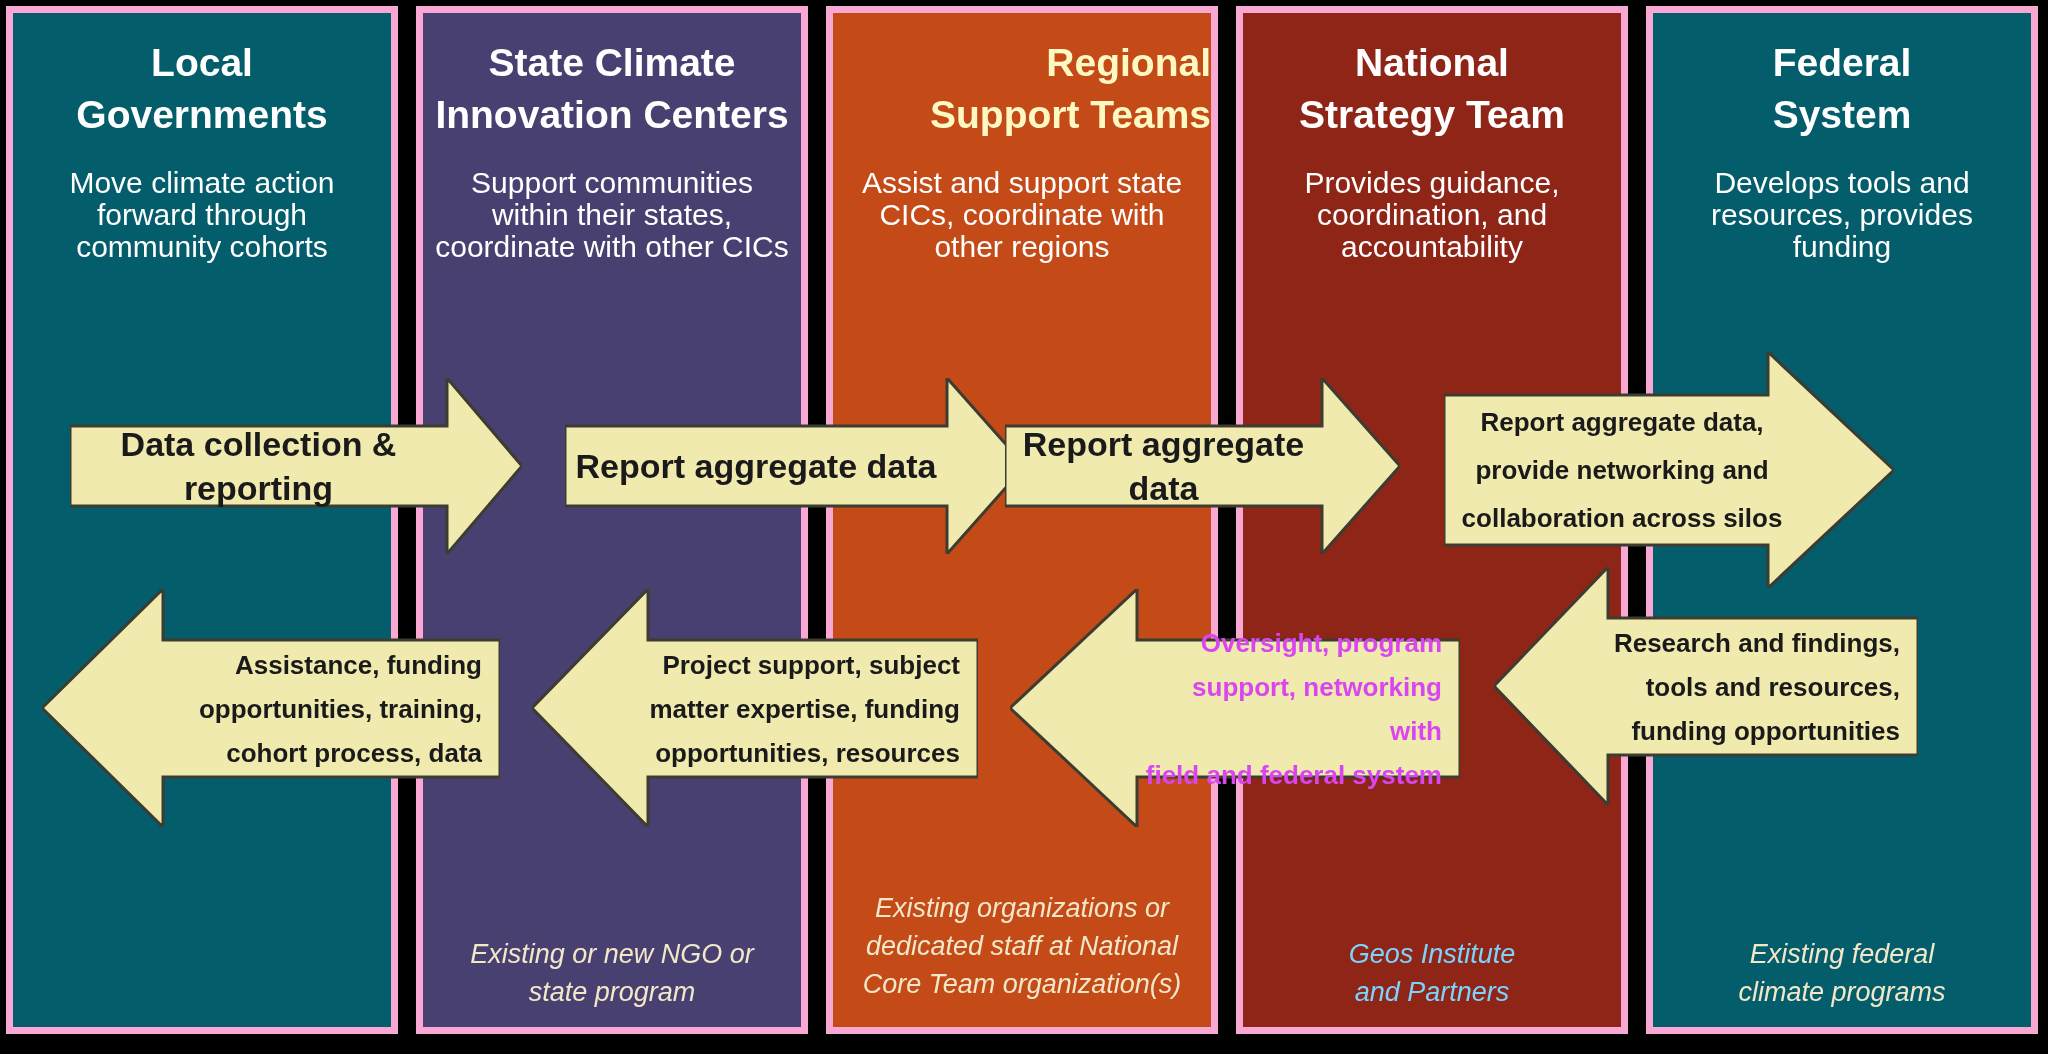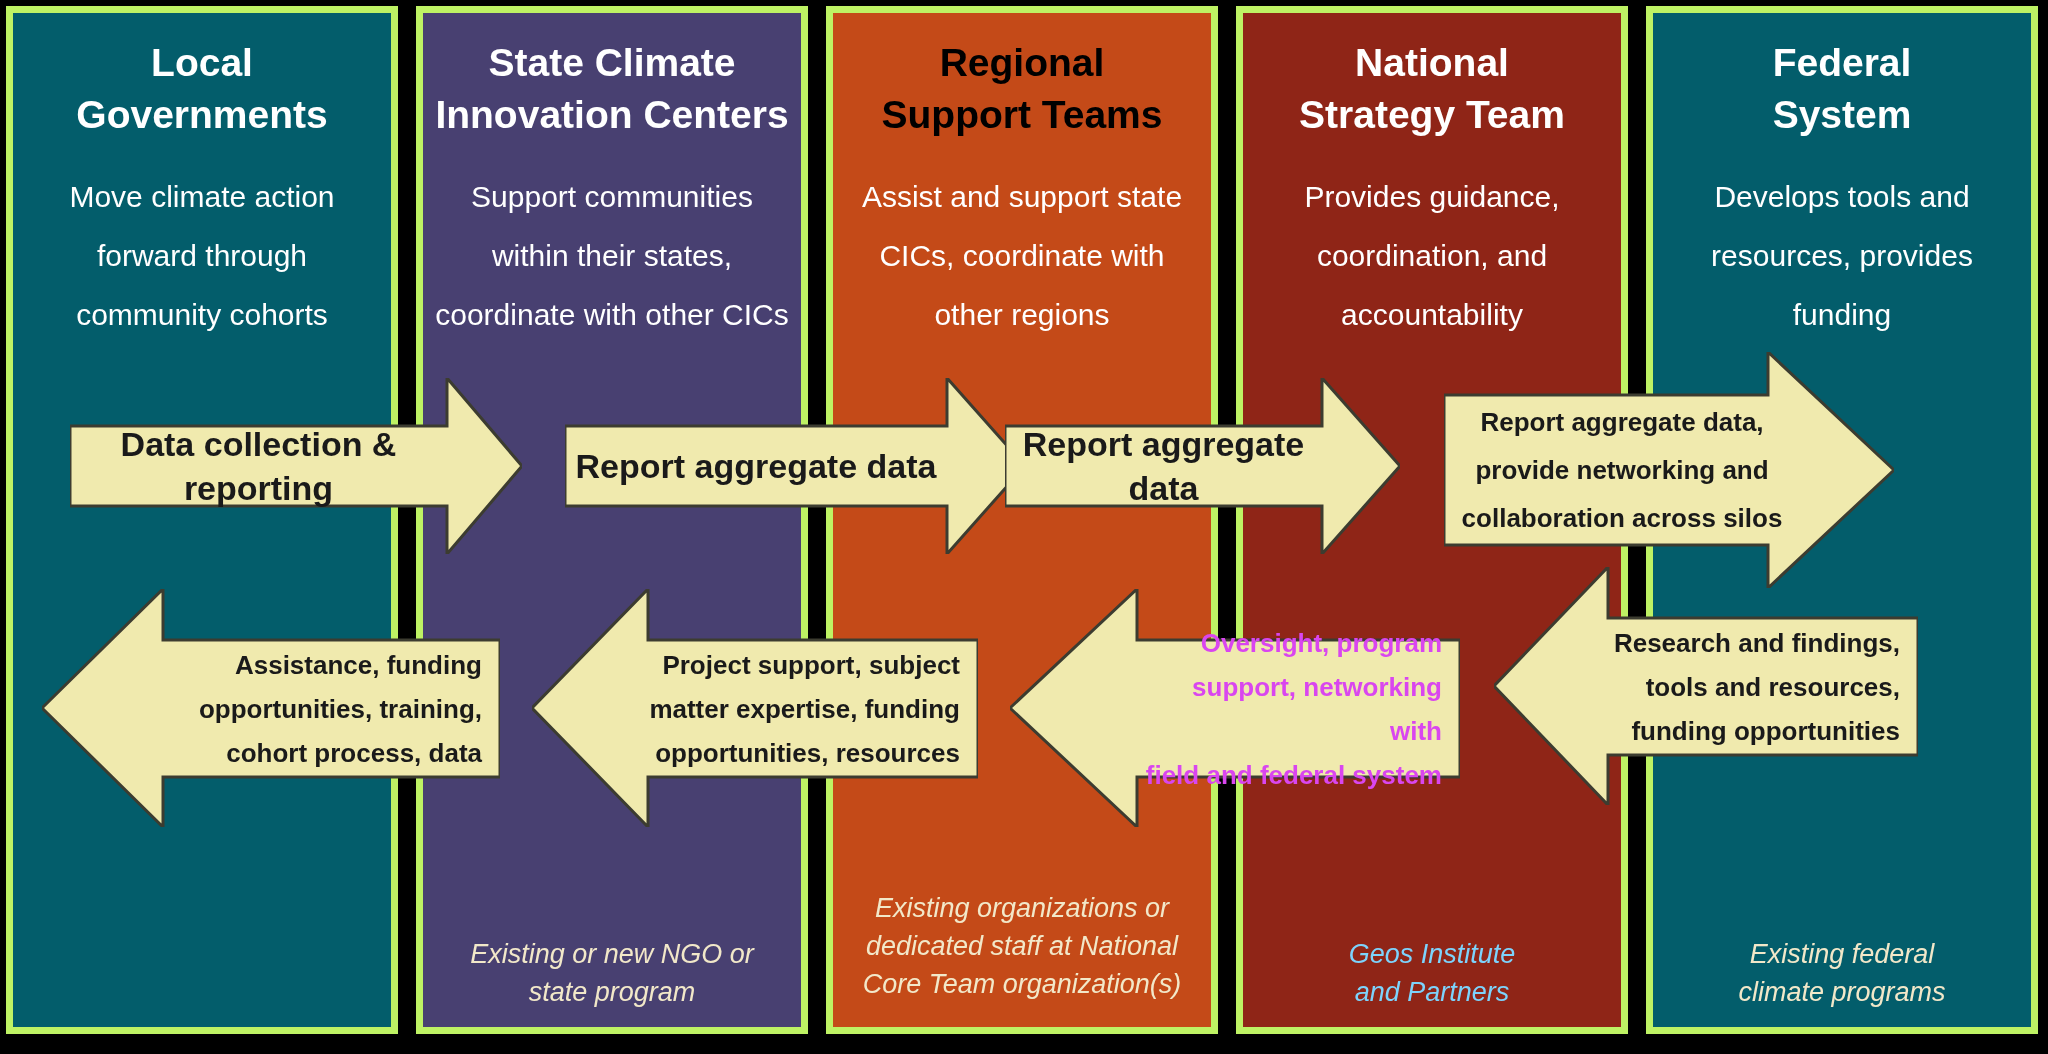--- a/index.html
+++ b/index.html
@@ -9,21 +9,21 @@
     height: 1054px;
     overflow: hidden;
     font-family: "Liberation Sans", sans-serif;
   }
   
   .col {
     position: absolute;
     top: 6px;
     height: 1028px;
     width: 392px;
-    border: 7px solid #bef264;
+    border: 7px solid #f9a8d4;
     box-sizing: border-box;
   }
   .col-1 { left: 6px; }
   .col-2 { left: 416px; }
   .col-3 { left: 826px; }
   .col-4 { left: 1236px; }
   .col-5 { left: 1646px; }
 
   .col-title {
     margin-top: 24px;
@@ -31,21 +31,21 @@
     font-size: 39px;
     font-weight: bold;
     line-height: 52px;
     white-space: pre-line;
   }
   .col-subtitle {
     margin-top: 26px;
     padding: 0 4px;
     text-align: center;
     font-size: 30px;
-    line-height: 59px;
+    line-height: 32px;
     white-space: pre-line;
   }
   .col-note {
     position: absolute;
     left: 0;
     right: 0;
     bottom: 16px;
     text-align: center;
     font-style: italic;
     font-size: 27px;
@@ -108,21 +108,21 @@
     <div class="col-title" style="color: rgb(255, 255, 255);">State Climate
 Innovation Centers</div>
     <div class="col-subtitle" style="color: rgb(255, 255, 255);">Support communities
 within their states,
 coordinate with other CICs</div>
     <div class="col-note" style="color: rgb(242, 232, 201);">Existing or new NGO or
 state program</div>
   </div>
 
   <div class="col col-3" style="background-color: rgb(196, 74, 24);">
-    <div class="col-title" style="color: #000000;">Regional
+    <div class="col-title" style="color: #fef9c3; text-align: right;">Regional
 Support Teams</div>
     <div class="col-subtitle" style="color: rgb(255, 255, 255);">Assist and support state
 CICs, coordinate with
 other regions</div>
     <div class="col-note" style="color: rgb(242, 232, 201);">Existing organizations or
 dedicated staff at National
 Core Team organization(s)</div>
   </div>
 
   <div class="col col-4" style="background-color: rgb(143, 37, 23);">

